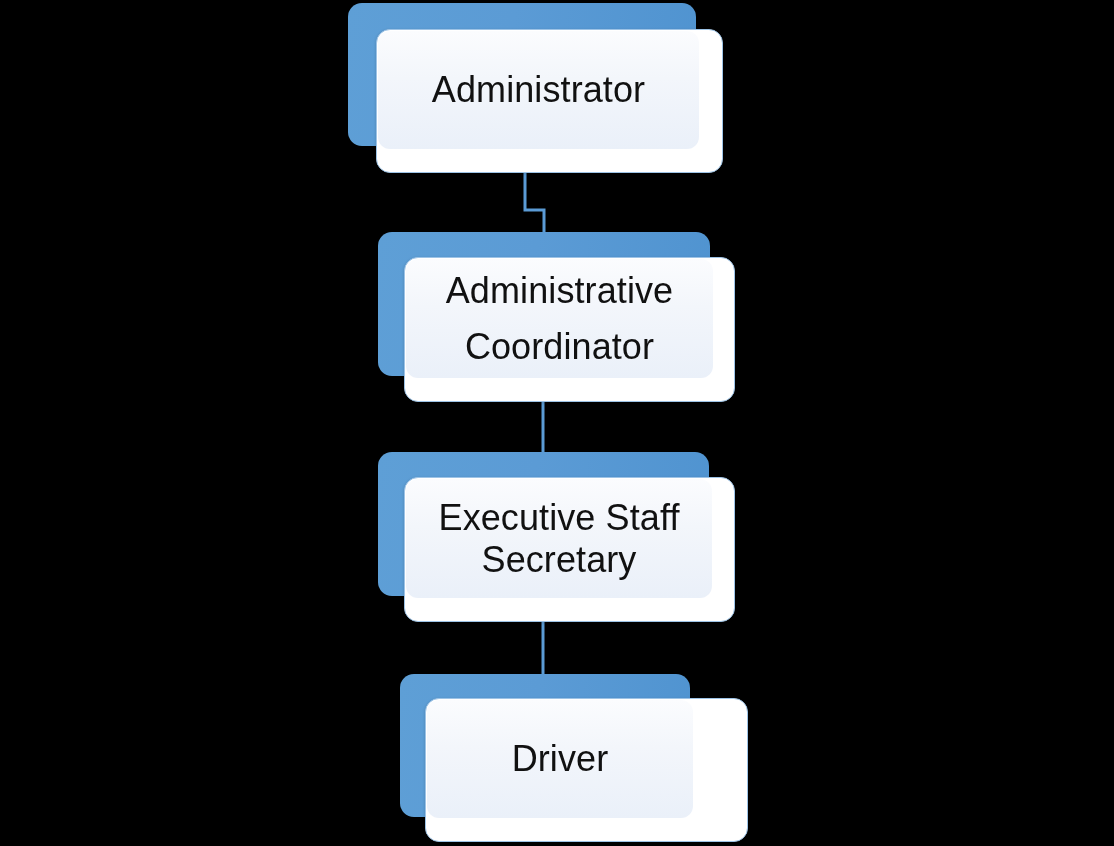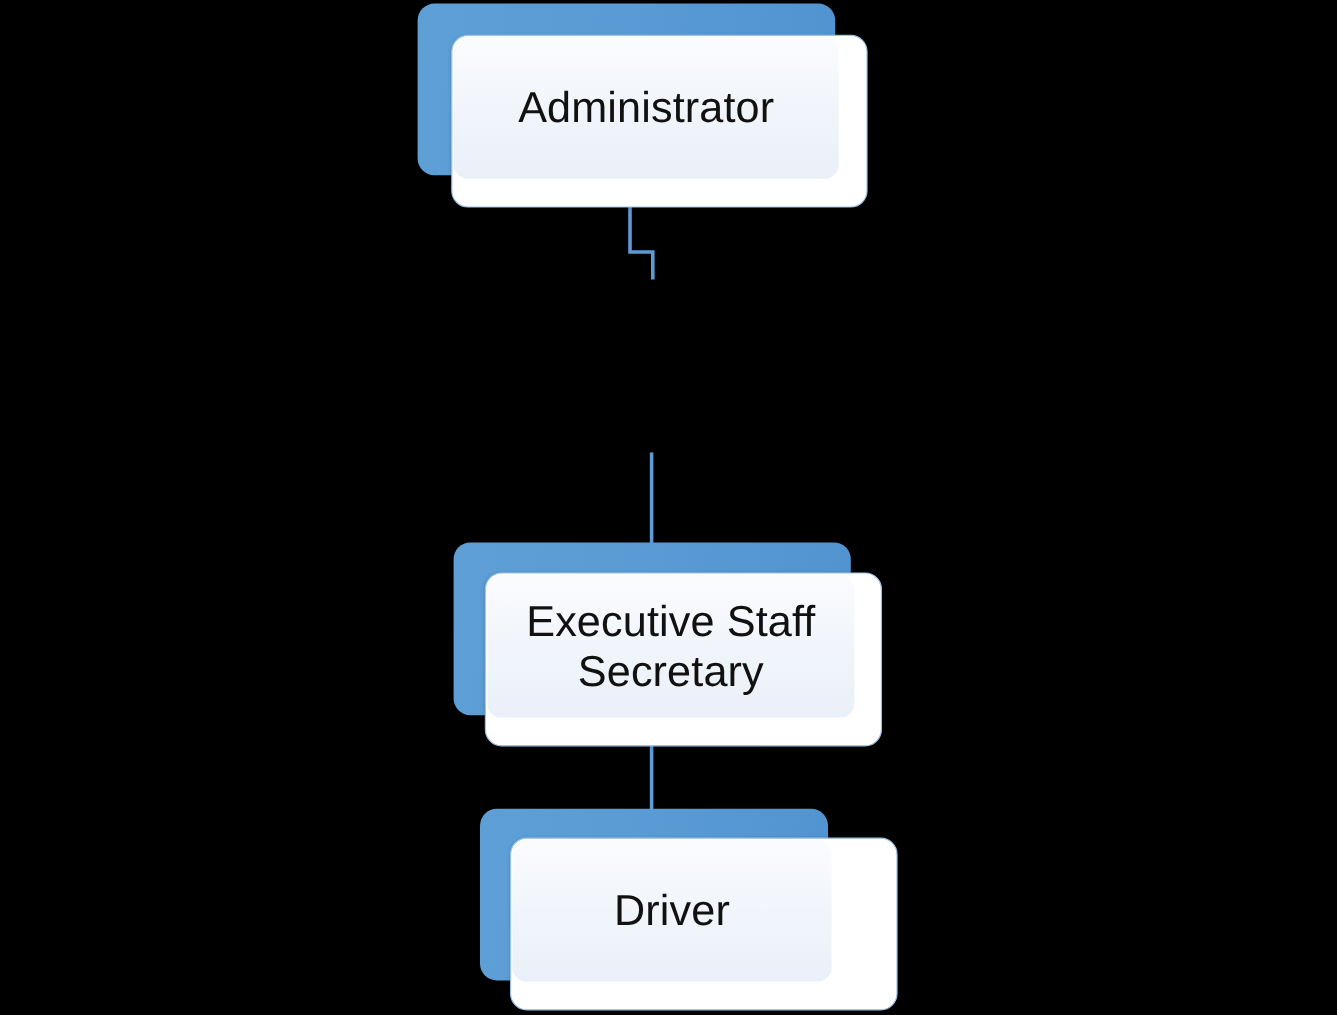--- a/index.html
+++ b/index.html
@@ -80,20 +80,29 @@
 
   <div class="node" id="node-0" style="left: 348px; top: 3px; width: 375px; height: 170px;">
     <div class="blue-card" style="width: 348px; height: 143px;"></div>
     <div class="white-card" style="left: 28px; top: 26px; width: 347px; height: 144px;">
       <div class="inner-panel" style="left: 1px; top: 1px; width: 321px; height: 118px;">
         <span class="node-label">Administrator</span>
       </div>
     </div>
   </div>
 
+  <div class="node wide-lead" id="node-1" style="left: 378px; top: 232px; width: 357px; height: 170px;">
+    <div class="blue-card" style="width: 332px; height: 144px;"></div>
+    <div class="white-card" style="left: 26px; top: 25px; width: 331px; height: 145px;">
+      <div class="inner-panel" style="left: 1px; top: 1px; width: 307px; height: 119px;">
+        <span class="node-label">Administrative
+Coordinator</span>
+      </div>
+    </div>
+  </div>
 
   <div class="node" id="node-2" style="left: 378px; top: 452px; width: 344px; height: 170px;">
     <div class="blue-card" style="width: 331px; height: 144px;"></div>
     <div class="white-card" style="left: 26px; top: 25px; width: 331px; height: 145px;">
       <div class="inner-panel" style="left: 1px; top: 1px; width: 306px; height: 119px;">
         <span class="node-label">Executive Staff
 Secretary</span>
       </div>
     </div>
   </div>

